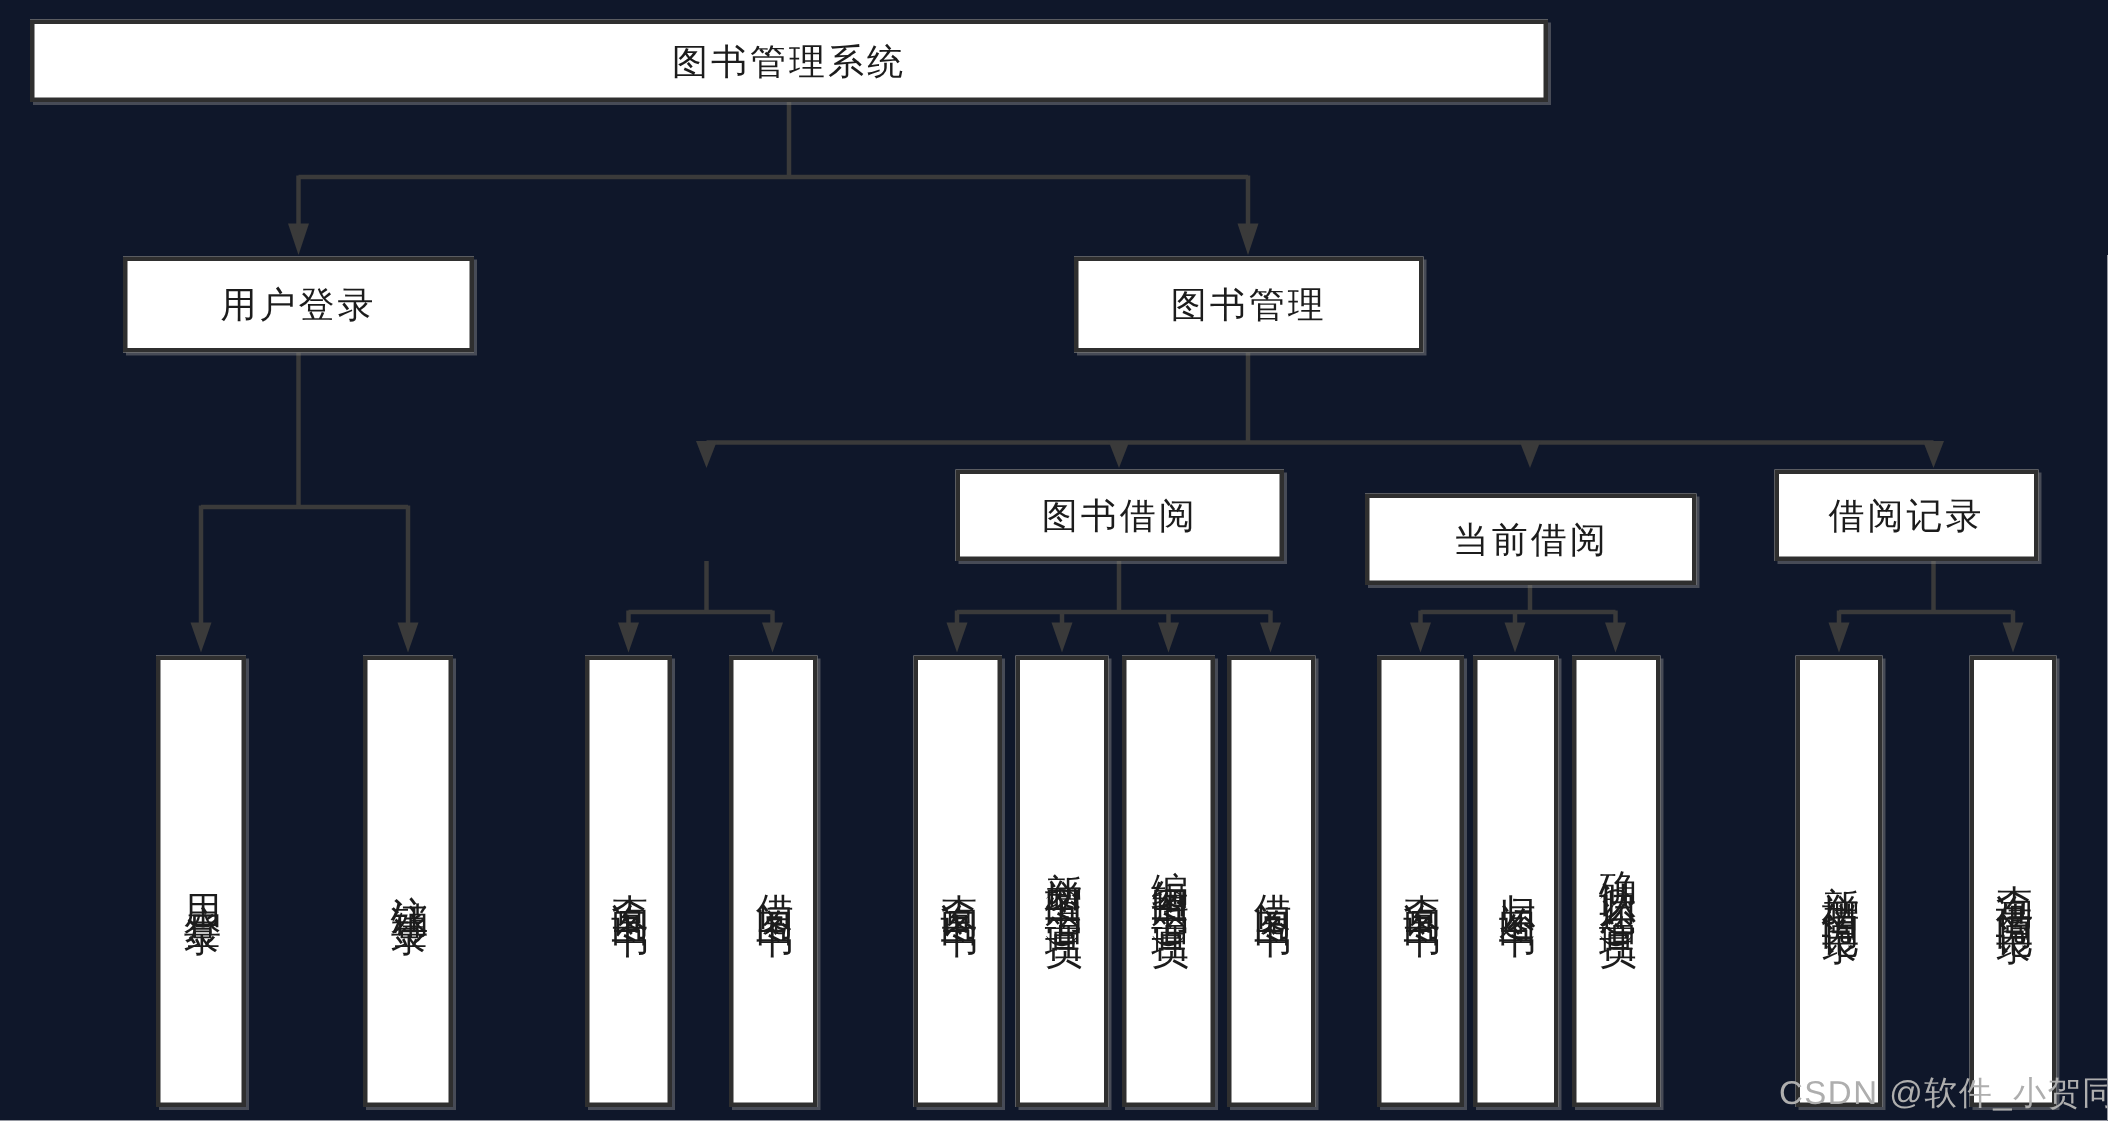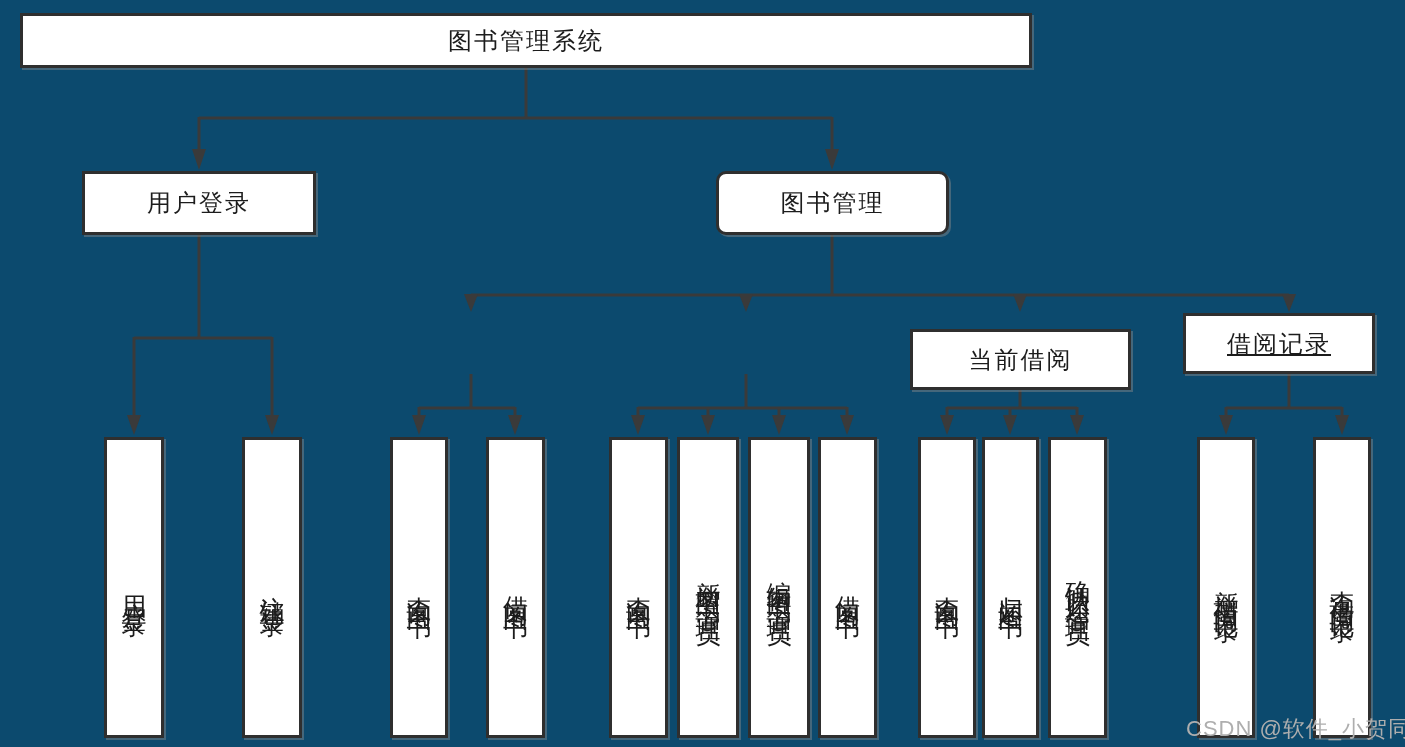--- a/index.html
+++ b/index.html
@@ -1,19 +1,19 @@
 <!DOCTYPE html>
 <html lang="zh"><head>
 <meta charset="utf-8">
 <style>
   html,body{margin:0;padding:0;background:#ffffff;}
   .canvas{
     position:relative;
     width:1405px;height:747px;
-    background:#0c4a6e;
+    background:#0f172a;
     overflow:hidden;
     font-family:"Liberation Sans", sans-serif;
   }
   .wires{position:absolute;left:0;top:0;width:1405px;height:747px;}
   .node{
     position:absolute;
     box-sizing:border-box;
     background:#ffffff;
     border:3px solid #2f2f2f;
     box-shadow:2px 2px 0 rgba(140,140,140,.45);
@@ -97,24 +97,25 @@
       <polygon points="1003,415 1017,415 1010,435"></polygon>
       <polygon points="1070,415 1084,415 1077,435"></polygon>
       <polygon points="1219,415 1233,415 1226,435"></polygon>
       <polygon points="1335,415 1349,415 1342,435"></polygon>
     </g>
   </svg>
 
   <div class="node" style="left:20px;top:13px;width:1012px;height:55px;">图书管理系统</div>
 
   <div class="node" style="left:82px;top:171px;width:234px;height:64px;">用户登录</div>
-  <div class="node" style="left:716px;top:171px;width:233px;height:64px;border-radius:10px;">图书管理</div>
+  <div class="node" style="left:716px;top:171px;width:233px;height:64px;">图书管理</div>
 
+  <div class="node" style="left:637px;top:313px;width:219px;height:61px;">图书借阅</div>
   <div class="node" style="left:910px;top:313px;width:221px;height:61px;margin-top:16px;">当前借阅</div>
-  <div class="node" style="left:1183px;top:313px;width:192px;height:61px;text-decoration:underline;">借阅记录</div>
+  <div class="node" style="left:1183px;top:313px;width:176px;height:61px;">借阅记录</div>
 
   <div class="leaf" style="left:104px;width:60px;">
     <span class="vtext">用户登录</span>
   </div>
   <div class="leaf" style="left:242px;width:60px;">
     <span class="vtext">注销登录</span>
   </div>
 
   <div class="leaf" style="left:390px;width:58px;">
     <span class="vtext">查询图书</span>

